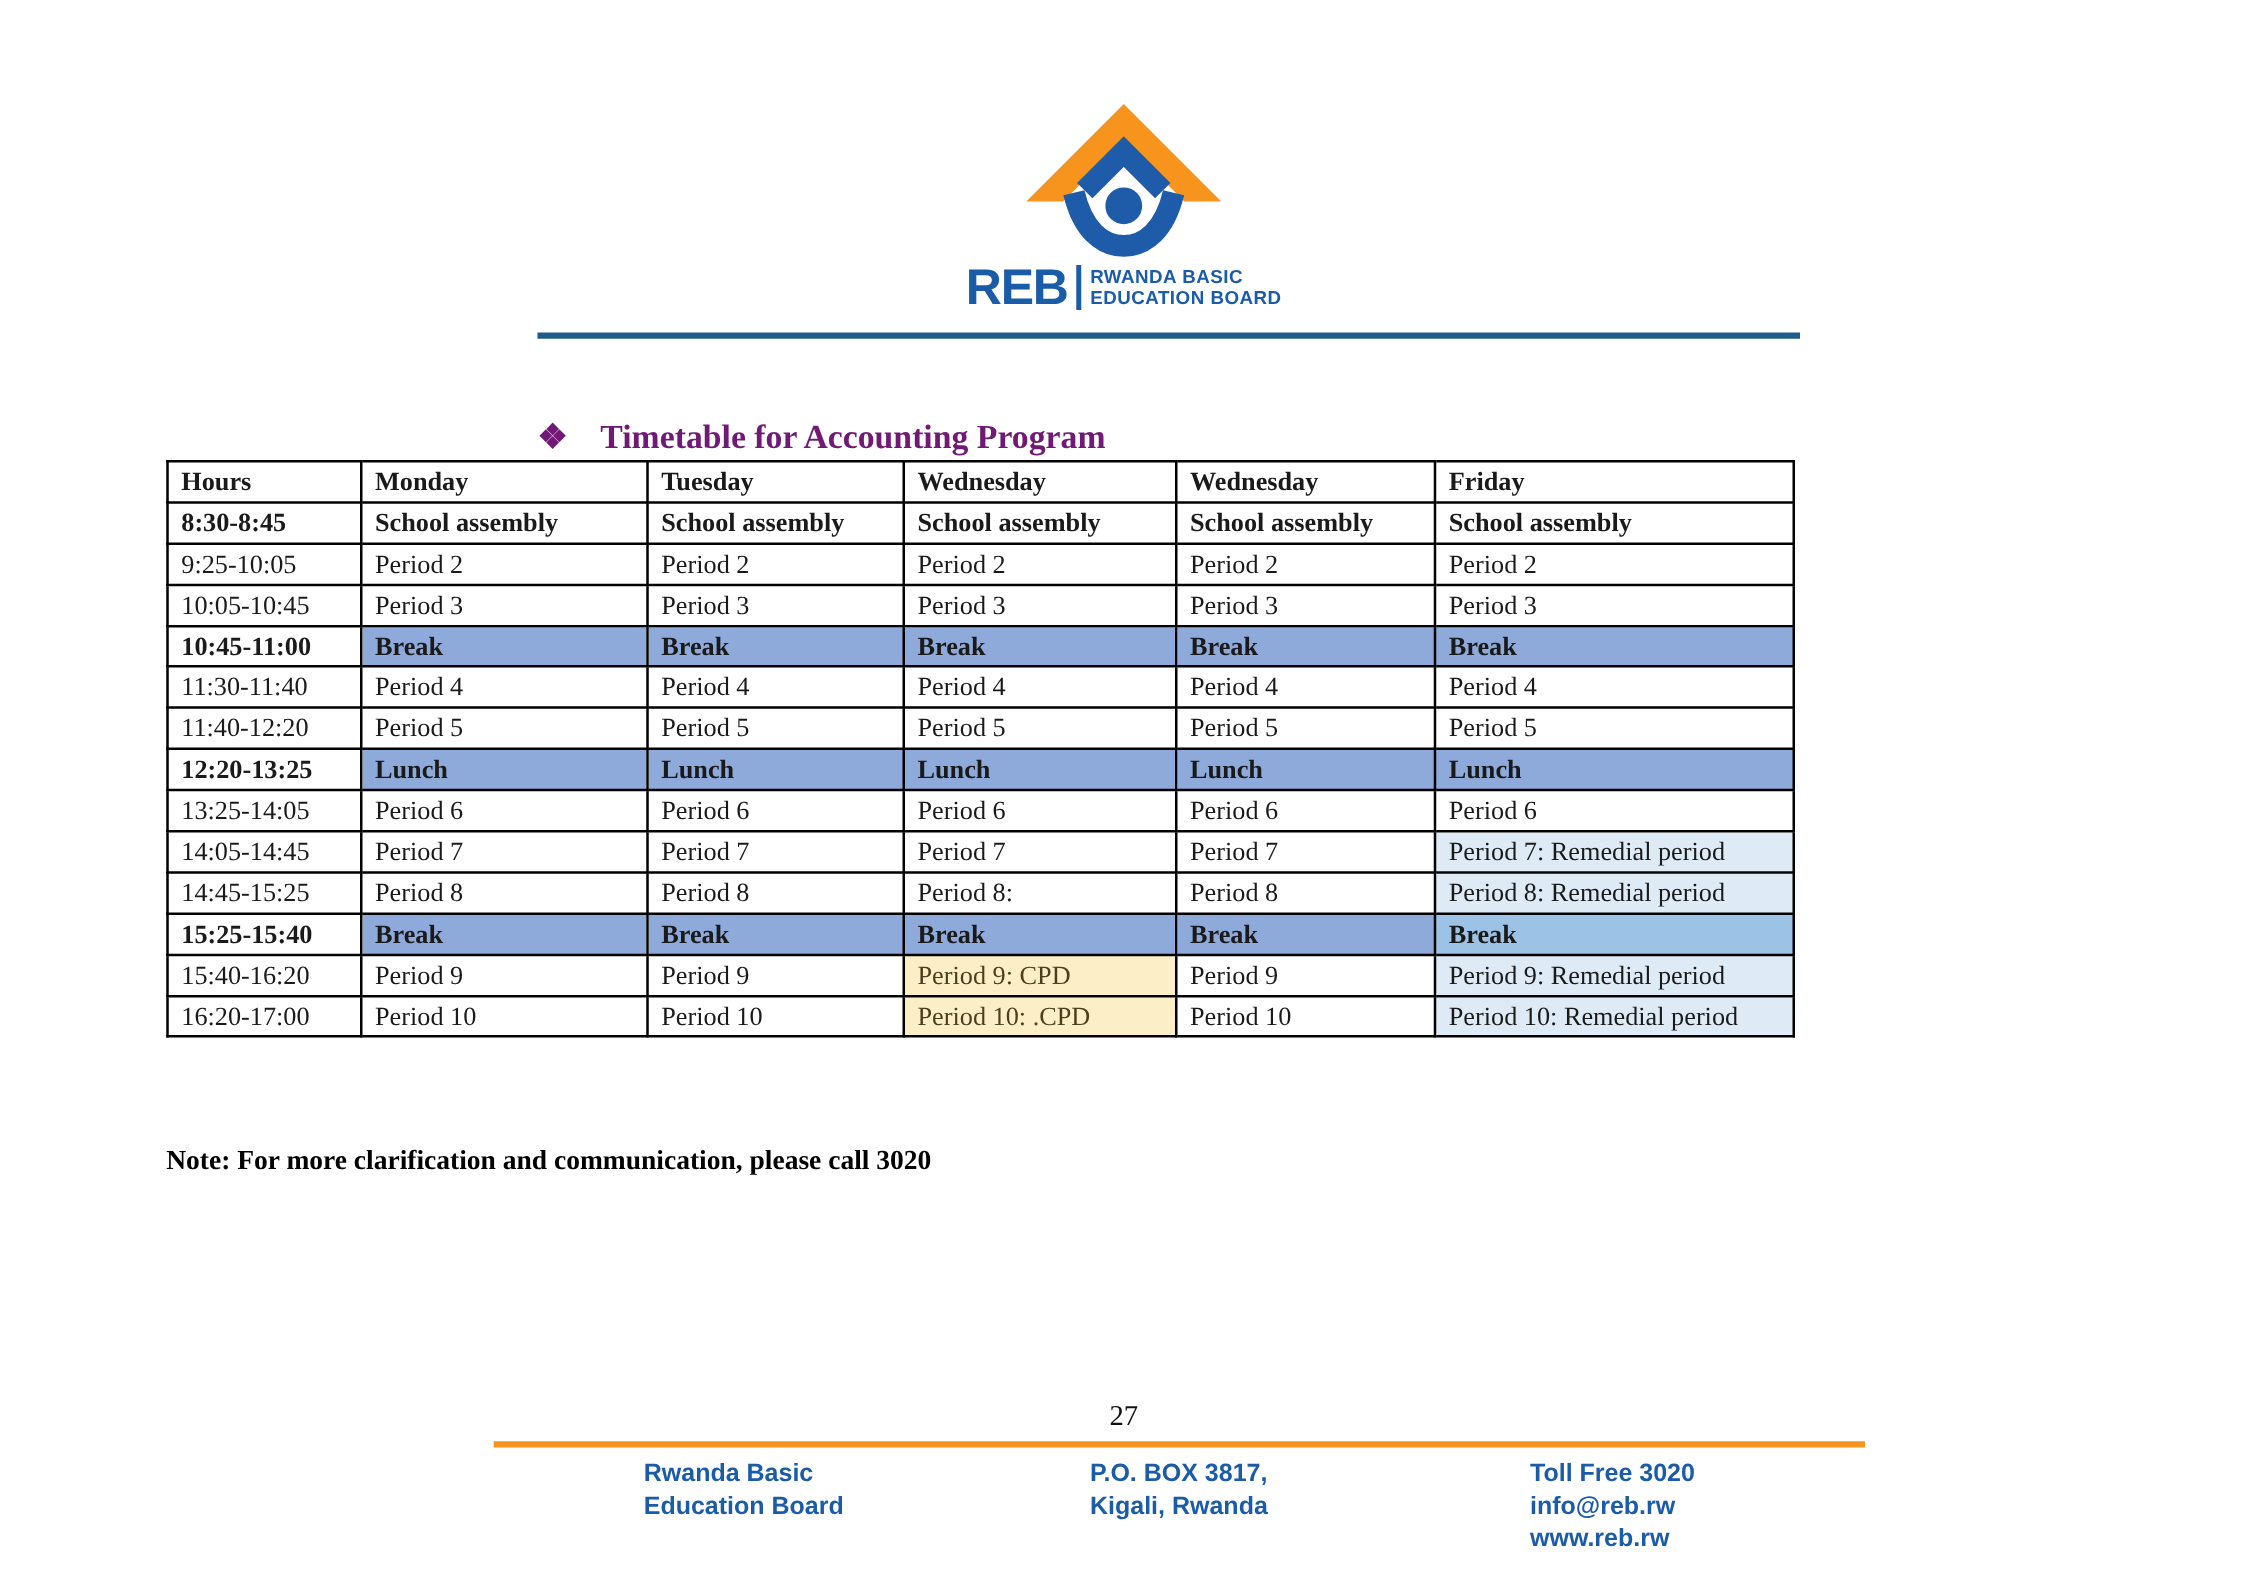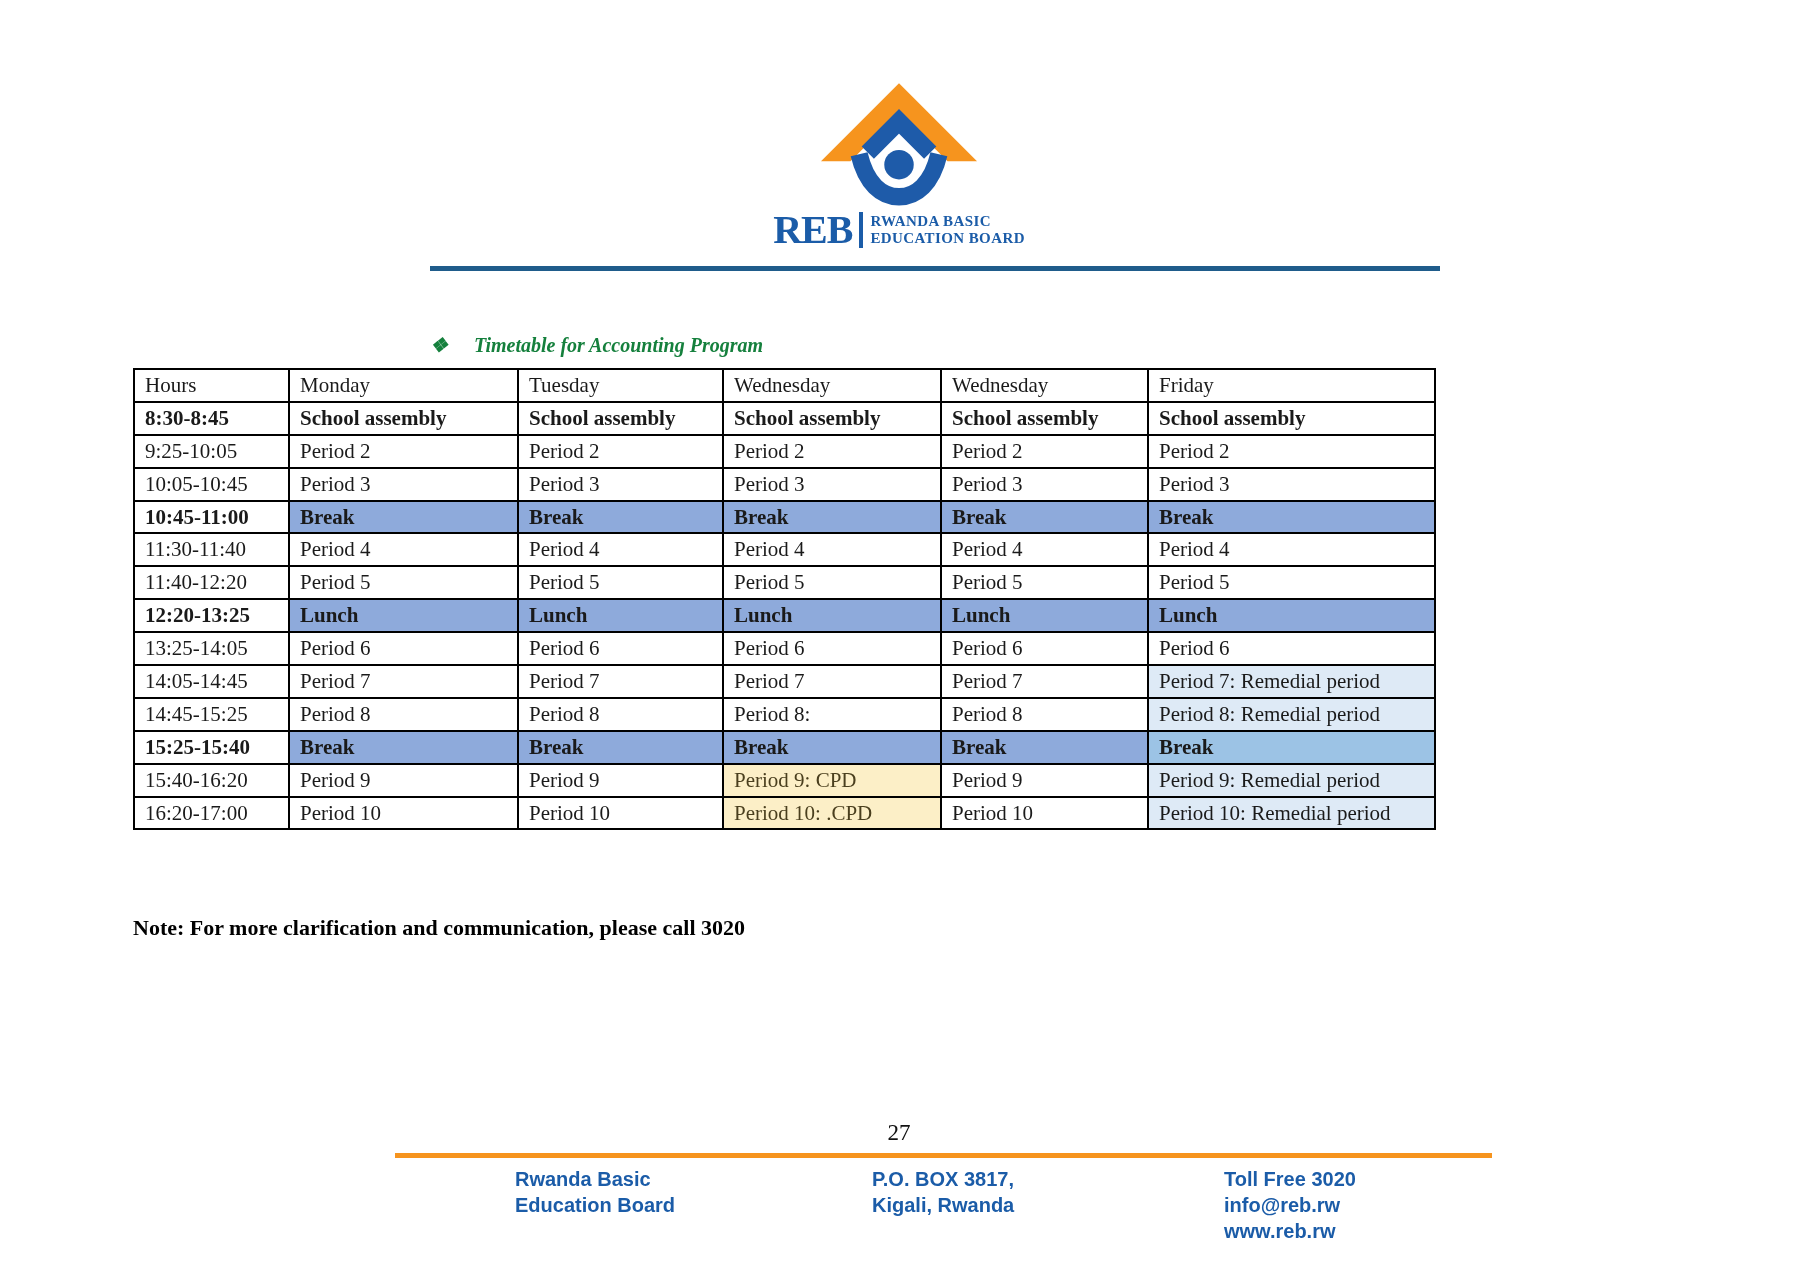--- a/index.html
+++ b/index.html
@@ -15,59 +15,59 @@
 
   
   .logo-block {
     position: absolute; top: 78px; left: 0; right: 0;
     display: flex; flex-direction: column; align-items: center;
   }
   .logo-mark { width: 196px; height: 130px; }
   .wordmark {
     margin-top: 2px;
     display: flex; align-items: center; gap: 7px;
-    font-family: Liberation Serif, serif;
+    font-family: Liberation Sans, sans-serif;
     color: var(--brand-blue);
   }
   .wordmark .acronym {
     font-size: 40px; font-weight: bold; letter-spacing: -1px; line-height: 1;
   }
   .wordmark .bar { width: 4px; height: 36px; background: var(--brand-blue); }
   .wordmark .brand-lines {
     display: flex; flex-direction: column; justify-content: center;
     font-size: 15px; font-weight: bold; line-height: 17px; letter-spacing: .4px;
   }
 
   .header-rule {
     position: absolute; top: 266px; left: 430px; width: 1010px; height: 5px;
     background: var(--rule-blue);
   }
 
   
   .doc-title {
     position: absolute; top: 333px; left: 430px;
-    font-size: 20px; font-weight: bold; color: #15803d; font-style: italic;
+    font-size: 27px; font-weight: bold; color: #701a75;
   }
   .doc-title .bullet { margin-right: 26px; }
 
   
   table.timetable {
     position: absolute; top: 368px; left: 133px; width: 1301px;
     border-collapse: collapse; table-layout: fixed;
     font-size: 21px; color: #1a1a1a;
   }
   table.timetable td, table.timetable th {
     border: 2px solid #000;
     padding: 1px 10px;
     height: 32.9px;
     text-align: left; vertical-align: middle;
     font-weight: normal;
     white-space: nowrap; overflow: hidden;
   }
-  table.timetable th { font-weight: normal; }
+  table.timetable th { font-weight: bold; }
   tr.bold-row td { font-weight: bold; }
   td.cell-break { background: var(--break-blue); font-weight: bold; }
   td.cell-break-light { background: var(--break-blue-light); font-weight: bold; }
   td.cell-remedial { background: var(--remedial-blue); margin-top: 36px; }
   td.cell-cpd { background: var(--cpd-yellow); color: #4a3f1e; }
 
   
   .note {
     position: absolute; top: 915px; left: 133px;
     font-size: 22px; font-weight: bold; color: #000; text-align: center;

